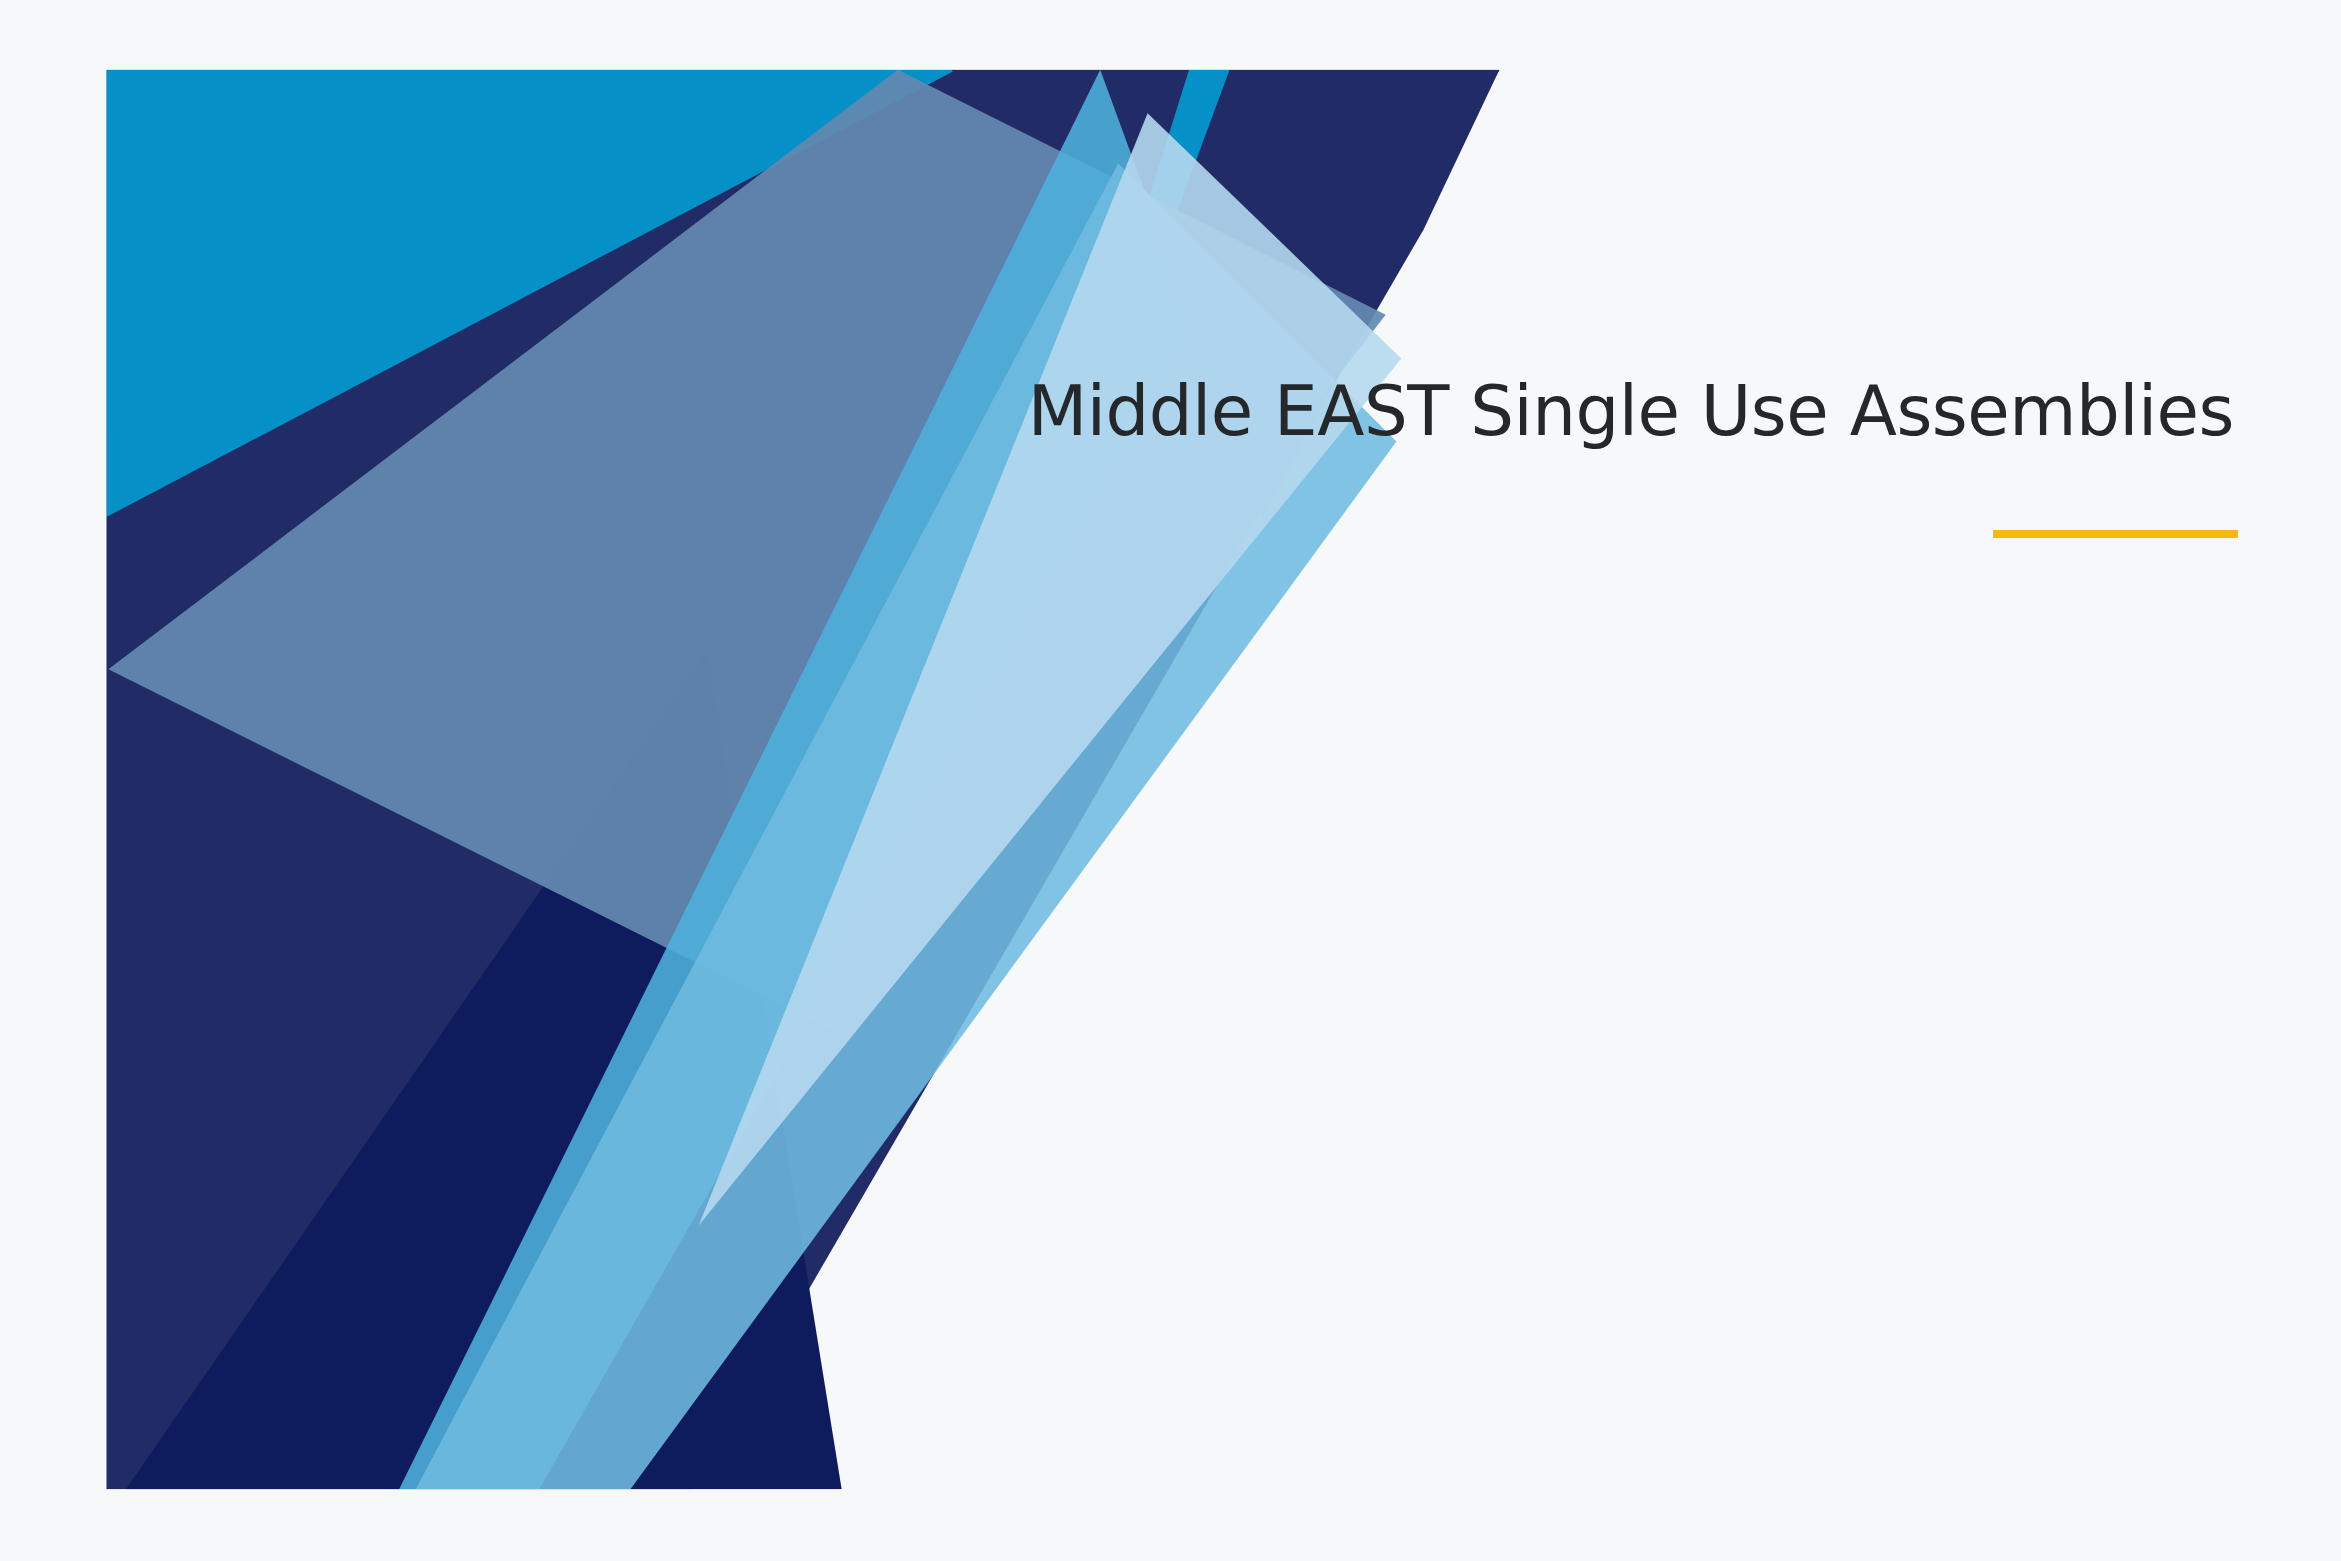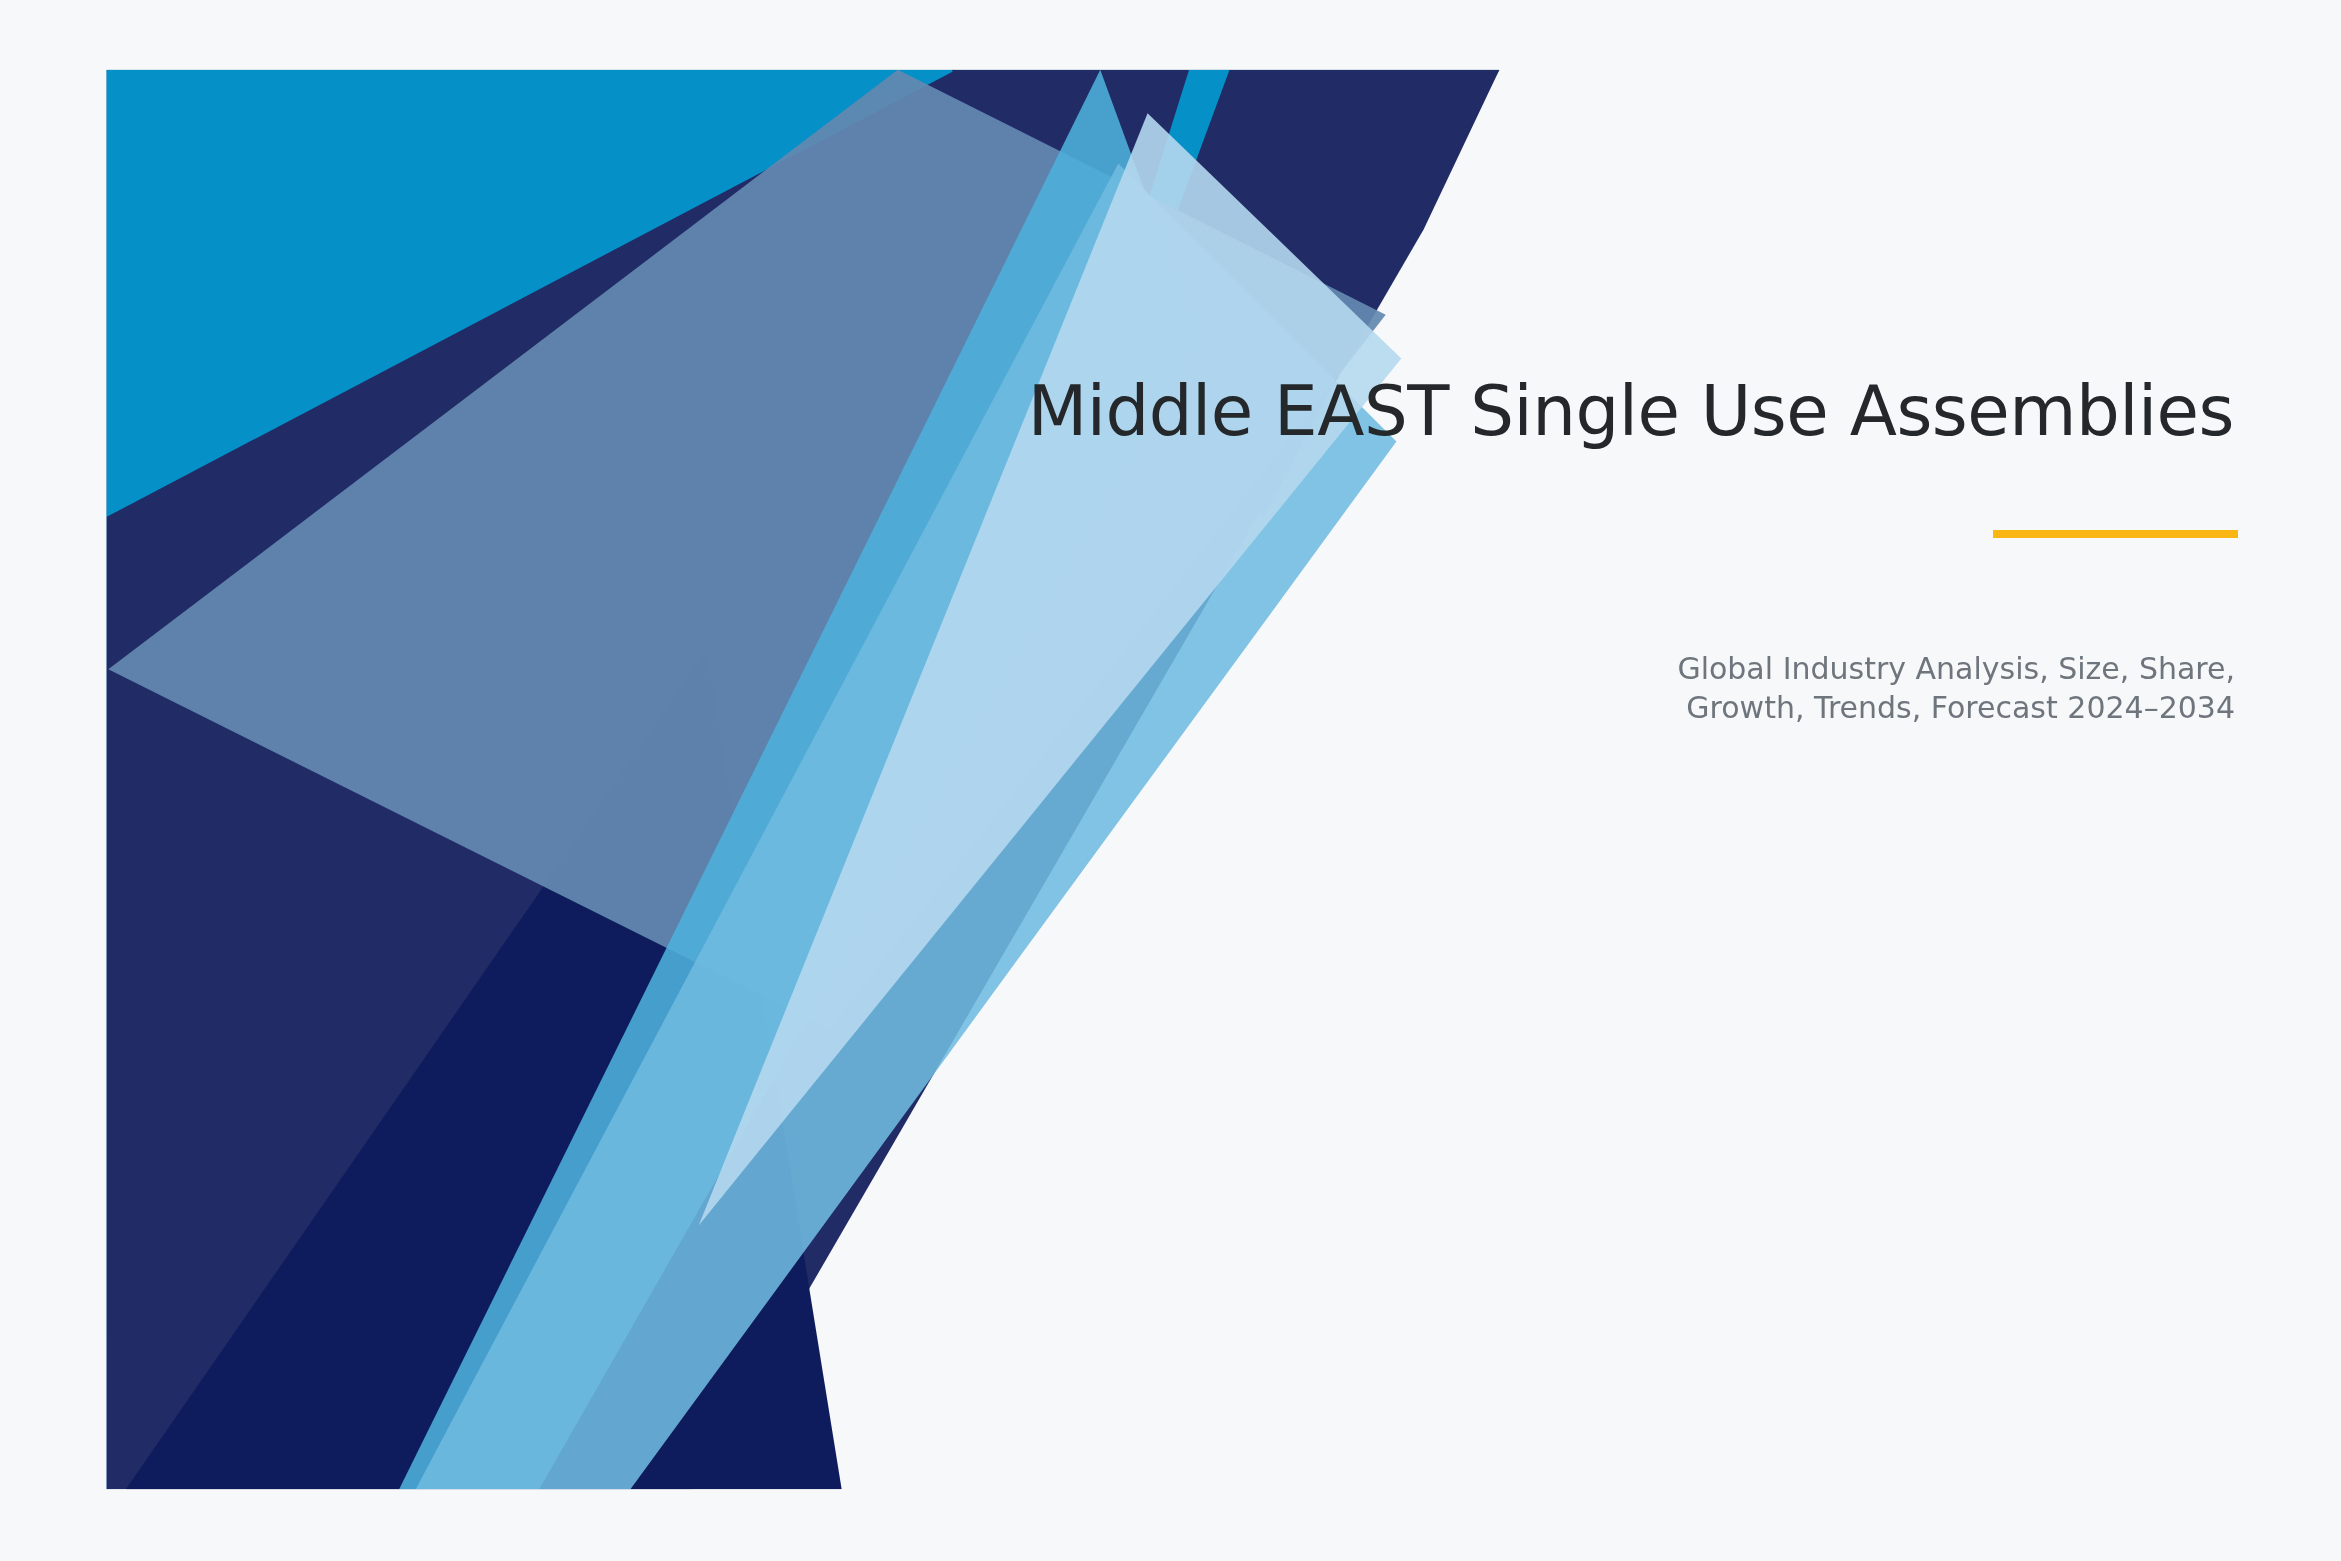--- a/index.html
+++ b/index.html
@@ -101,21 +101,15 @@
   </svg>
 
   <div id="title-block">
     <h1 id="report-title">
       <span>Middle EAST Single Use Assemblies</span><br>
     </h1>
   </div>
 
   <div id="title-underline"></div>
 
-  <div id="subtitle-block">
-    <p id="report-subtitle">
-      <span>Global Industry Analysis, Size, Share,</span><br>
-      <span>Growth, Trends, Forecast 2024–2034</span>
-    </p>
-  </div>
 
 </div>
 
 
 </body></html>

